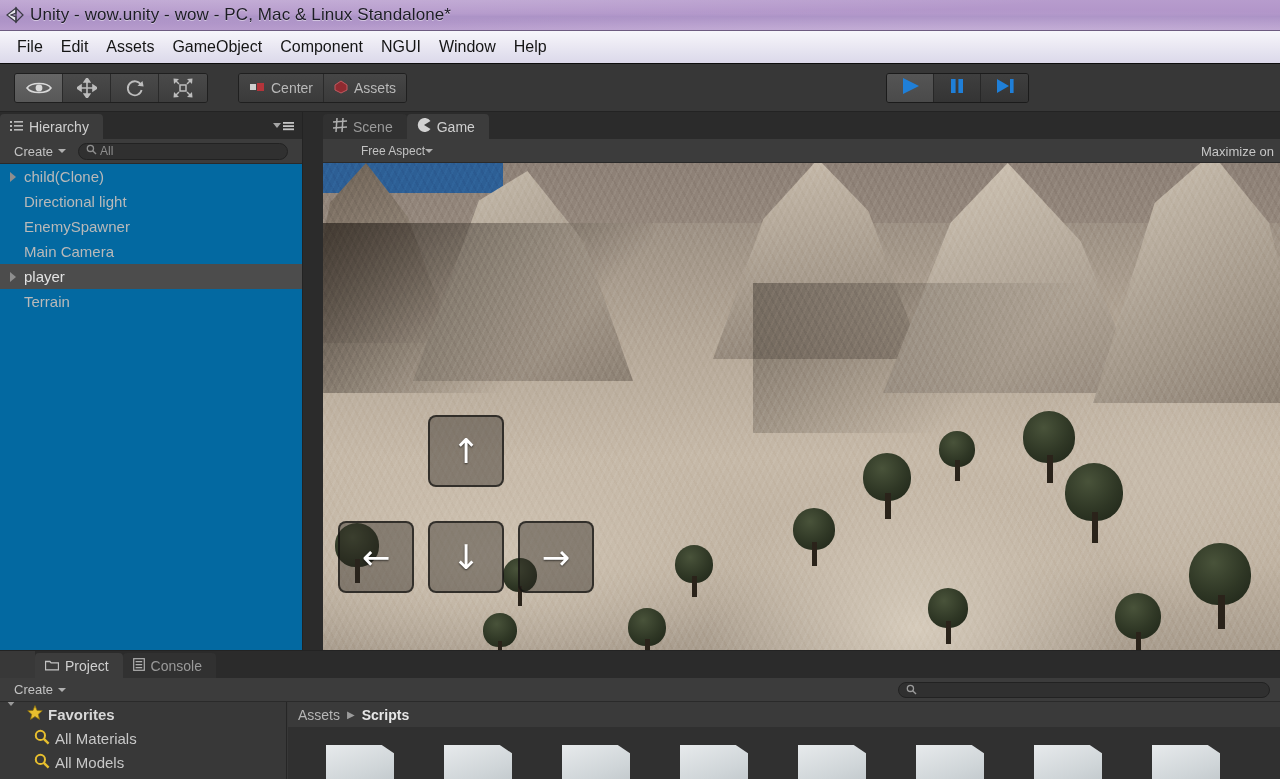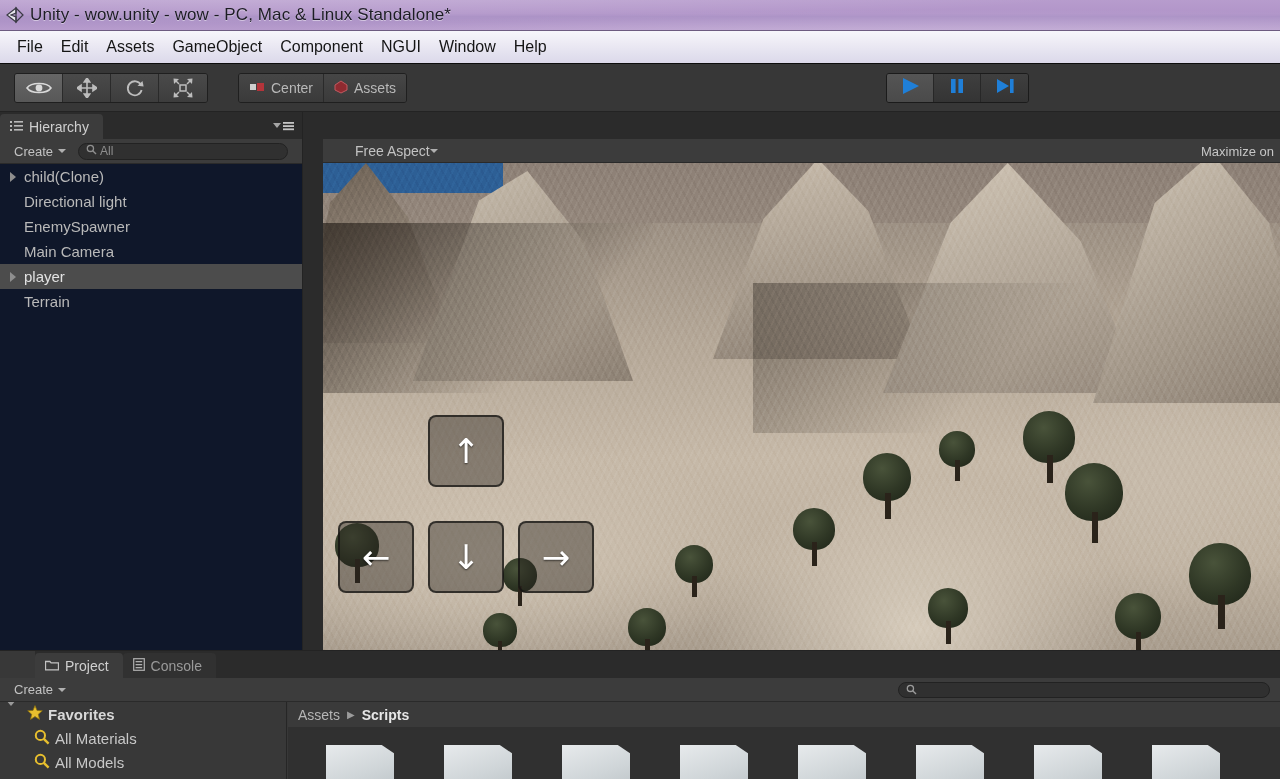--- a/index.html
+++ b/index.html
@@ -102,21 +102,21 @@
     font-size:14px; color:#9a9a9a;
     background:#313131;
     border-top-left-radius:4px; border-top-right-radius:4px;
     cursor:default;
   }
   .tab.active { background:#3c3c3c; color:#cfcfcf; }
 
   
   .hierarchy {
     position:absolute; left:0; top:48px; width:303px; height:538px;
-    background:#0f172a; border-right:1px solid #232323;
+    background:#0369a1; border-right:1px solid #232323;
   }
   .hierarchy .tabrow{
     position:absolute;left:0;top:0;width:100%;height:27px;background:#2b2b2b;
     display:flex;align-items:flex-end;
   }
   .opt-icon{position:absolute;right:7px;top:6px;cursor:default;}
   .subbar{
     position:absolute;left:0;top:27px;width:100%;height:25px;
     background:#3c3c3c;border-bottom:1px solid #2a2a2a;
     display:flex;align-items:center;padding-left:8px;gap:6px;
@@ -154,23 +154,23 @@
   .gv-tabrow{
     position:absolute;left:0;top:0;width:100%;height:27px;background:#2b2b2b;
     display:flex;align-items:flex-end;
   }
   .gv-toolbar{
     position:absolute;left:0;top:27px;width:100%;height:24px;
     background:#3c3c3c;border-bottom:1px solid #2a2a2a;
     display:flex;align-items:center;
   }
   .aspect-dd{
-    width:240px;height:22px;margin-left:24px;
+    width:240px;height:22px;margin-left:30px;
     display:flex;align-items:center;
-    padding:0 8px;font-size:14px;color:#c2c2c2;cursor:default;
+    padding:0 8px;font-size:12px;color:#c2c2c2;cursor:default;
   }
   .maximize{
     position:absolute;right:0;top:0;height:24px;display:flex;align-items:center;
     padding:0 6px;font-size:13px;color:#c6c6c6;cursor:default;
   }
   .gv-render{
     position:absolute;left:0;top:51px;width:100%;bottom:0;overflow:hidden;
     background:#8c8175;
   }
 
@@ -478,20 +478,43 @@
           <span class="lbl">player</span>
         </div>
         <div class="hier-row">
           <span class="foldout"></span>
           <span class="lbl">Terrain</span>
         </div>
       </div>
     </div>
 
     <div class="gameview">
+      <div class="gv-tabrow">
+        <div class="tab">
+          <span>
+            <svg width="14" height="14" viewBox="0 0 14 14">
+              <g stroke="#b0b0b0" stroke-width="1.5">
+                <line x1="4" y1="0" x2="3" y2="14"></line>
+                  <line x1="10" y1="0" x2="9" y2="14"></line>
+                <line x1="0" y1="4" x2="14" y2="3"></line>
+                  <line x1="0" y1="10" x2="14" y2="9"></line>
+              </g>
+            </svg>
+          </span>
+          <span>Scene</span>
+        </div>
+        <div class="tab active">
+          <span>
+            <svg width="14" height="14" viewBox="0 0 14 14">
+              <path d="M7 7 L13.5 3 A7 7 0 1 0 13.5 11 Z" fill="#d2d2d2"></path>
+            </svg>
+          </span>
+          <span>Game</span>
+        </div>
+      </div>
 
       <div class="gv-toolbar">
         <div class="aspect-dd">
           <span>Free Aspect</span>
           <span class="caret-dn"></span>
         </div>
         <div class="maximize">
           <span>Maximize on</span>
         </div>
       </div>

